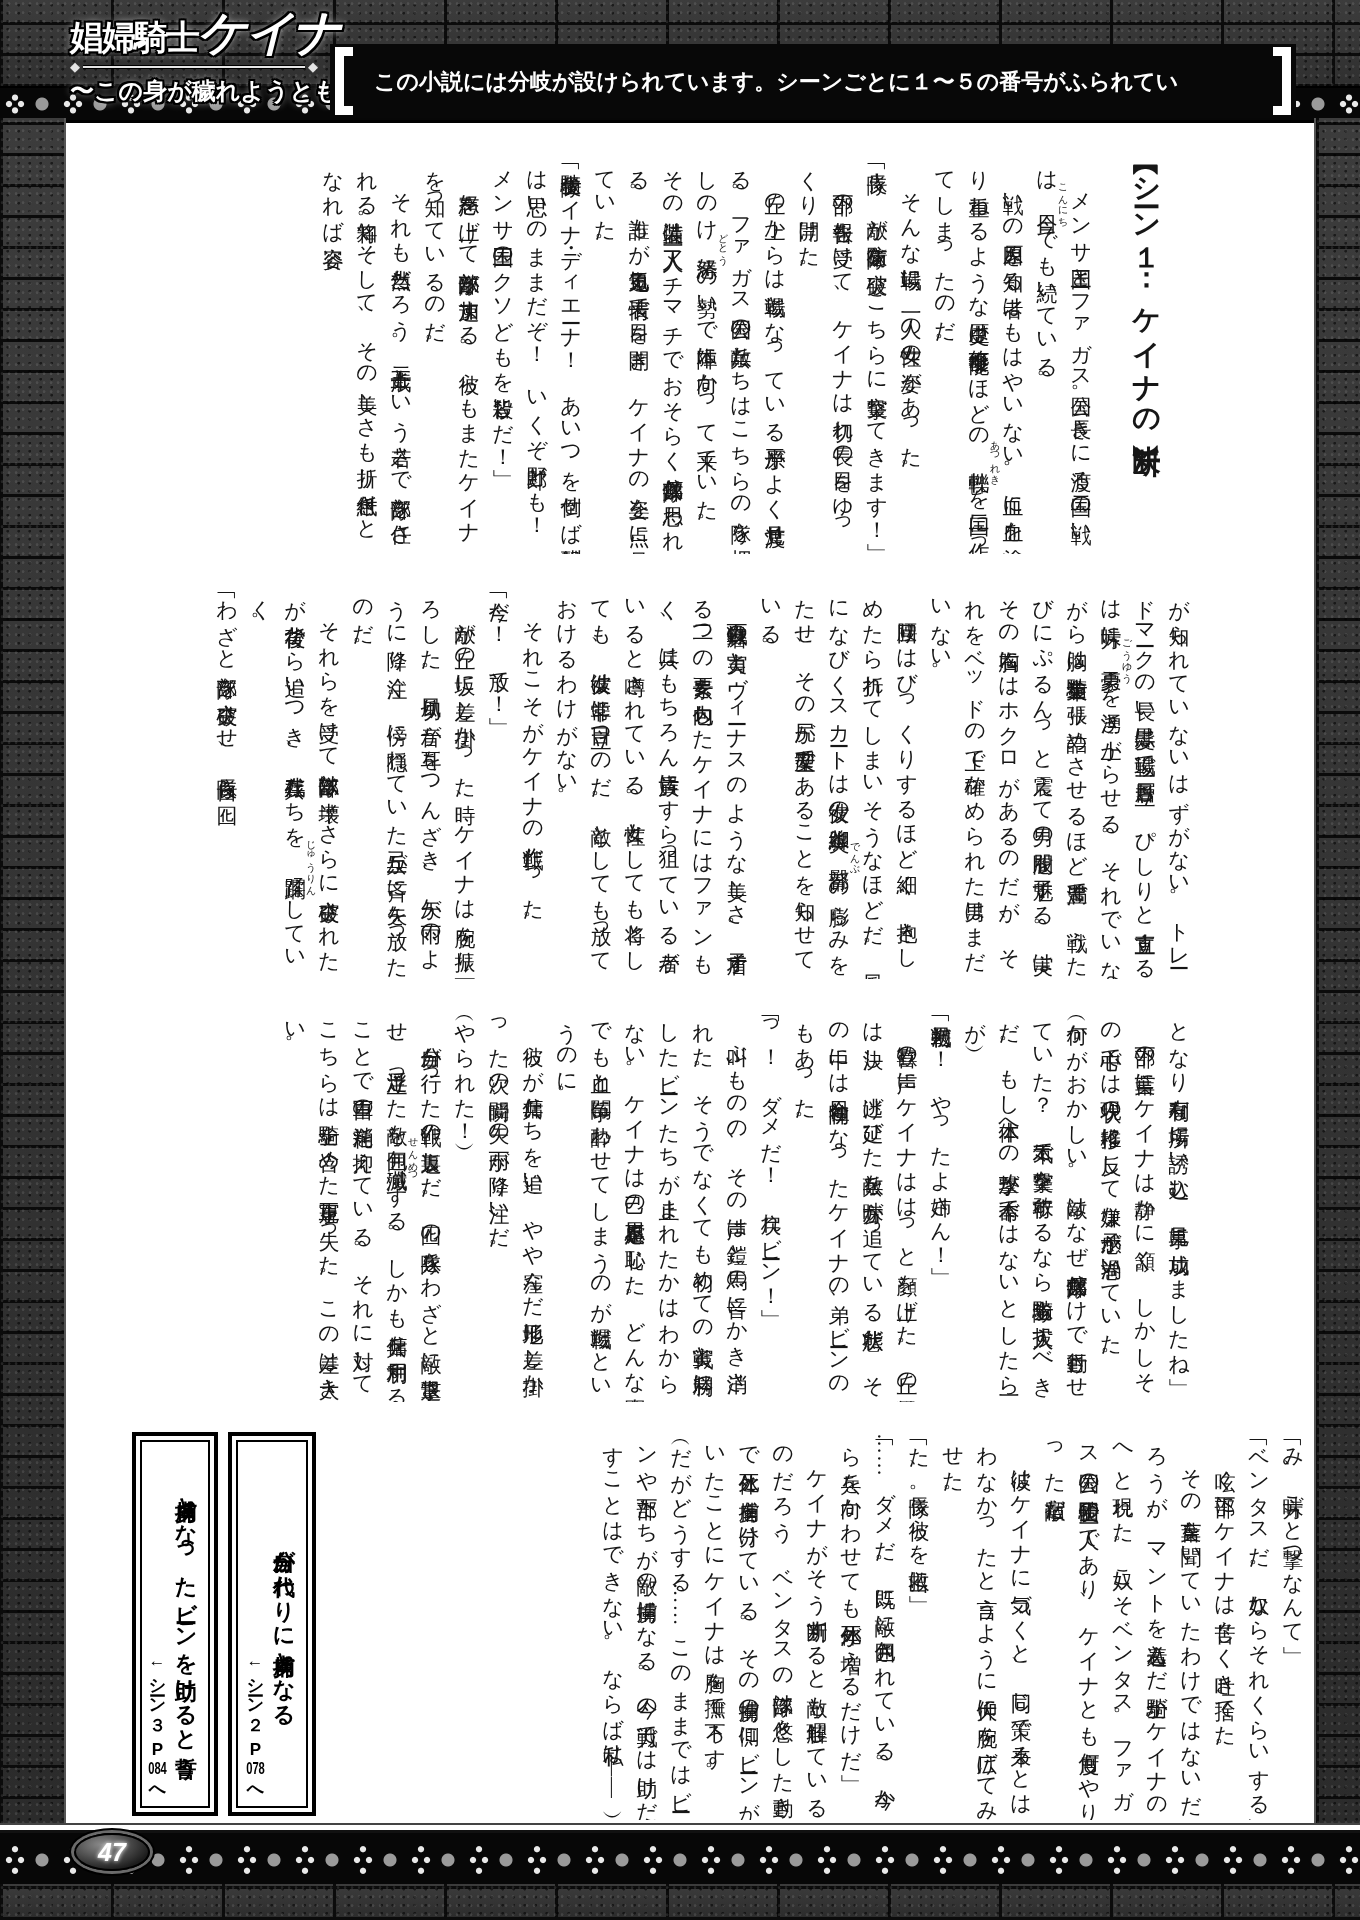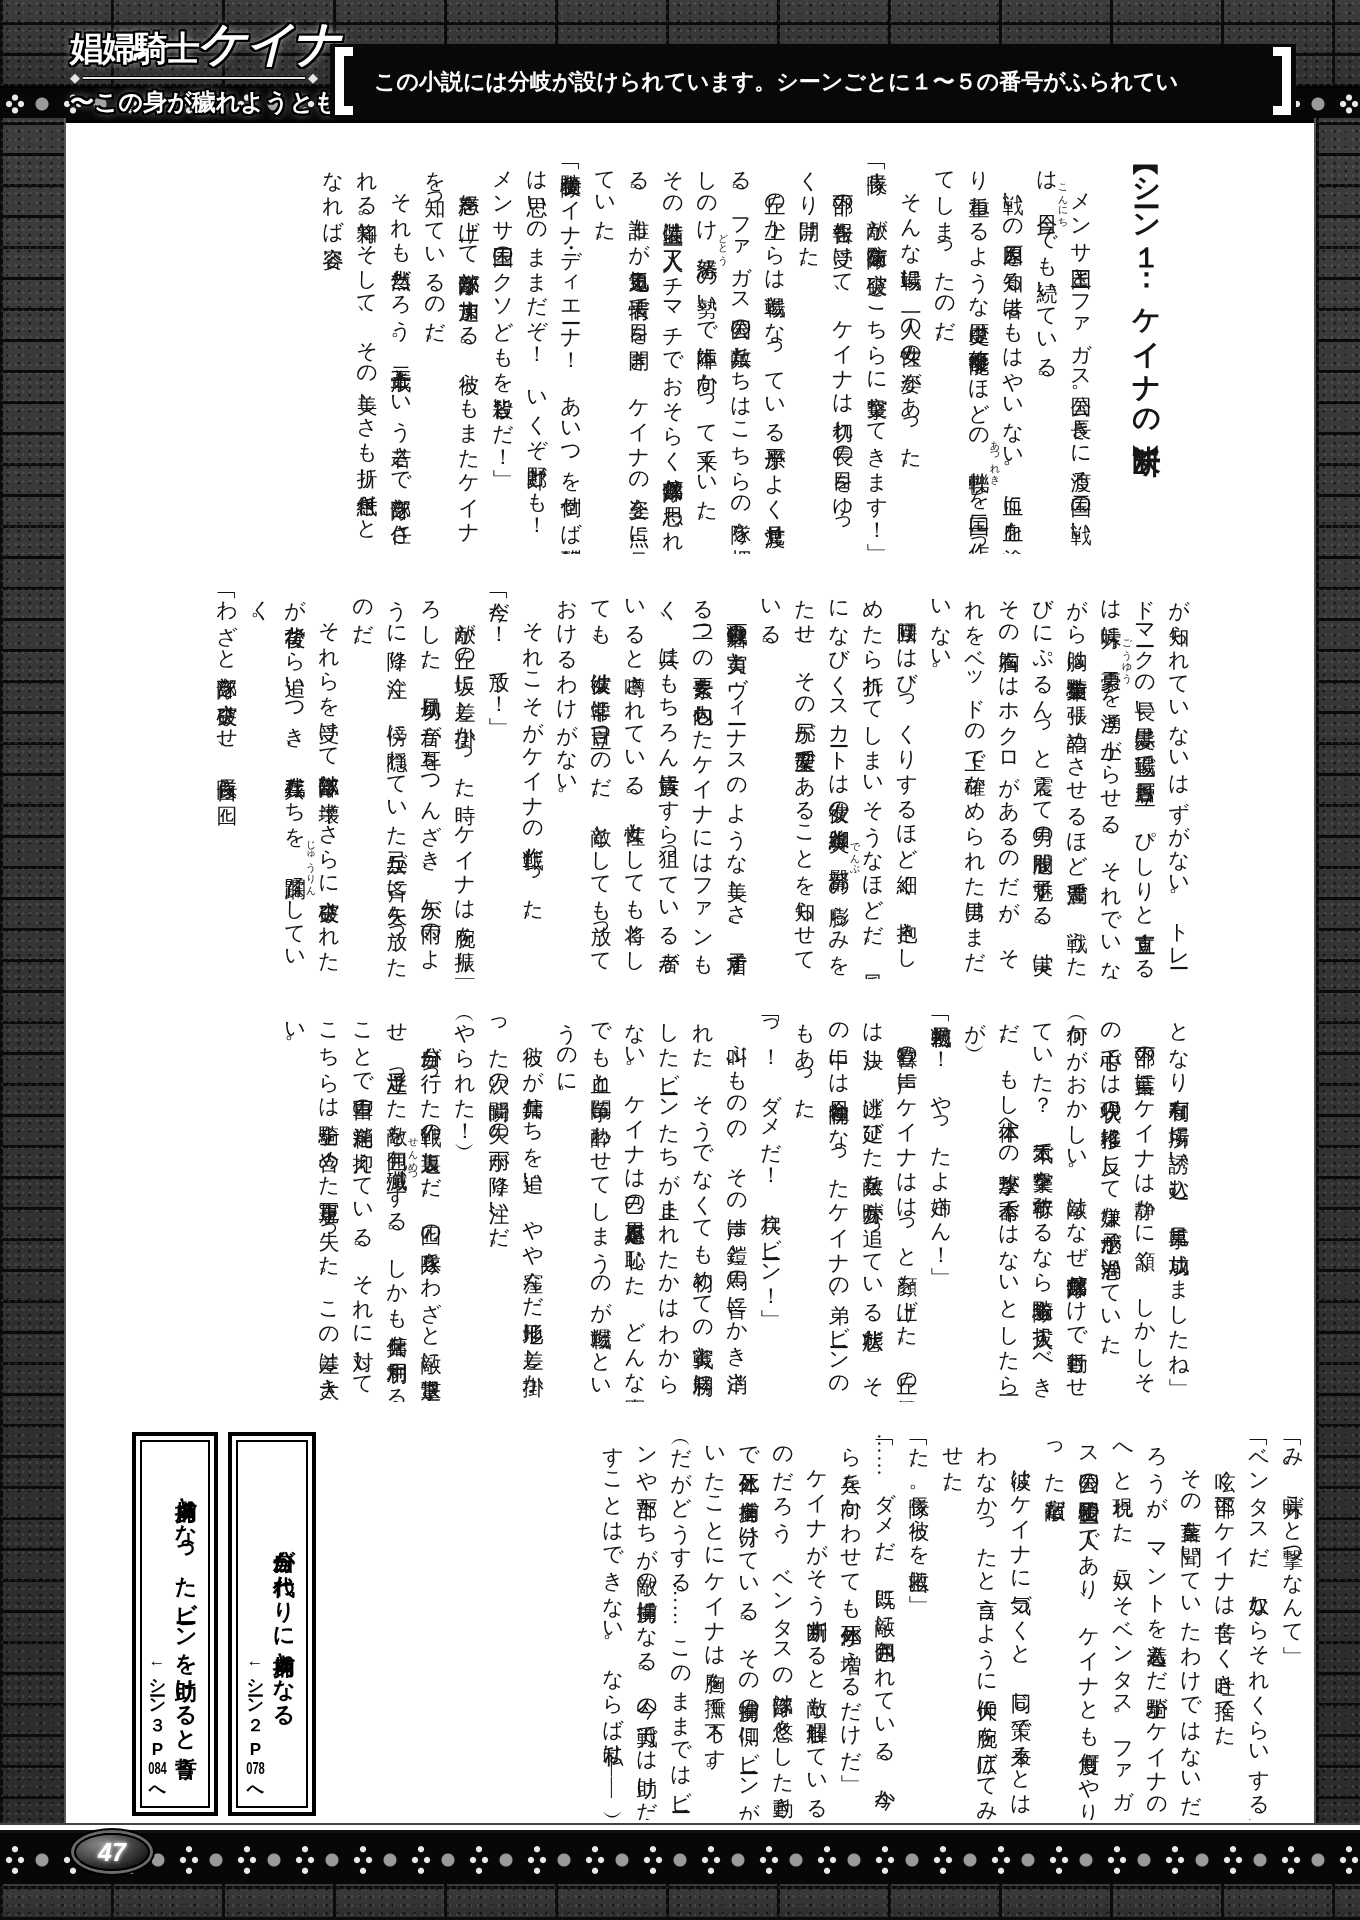--- a/index.html
+++ b/index.html
@@ -29,21 +29,21 @@
       radial-gradient(circle at 9px  50%, #e9e9e9 2.6px, transparent 3.6px),
       radial-gradient(circle at 21px 50%, #e9e9e9 2.6px, transparent 3.6px),
       radial-gradient(circle at 15px 30%, #e9e9e9 2.6px, transparent 3.6px),
       radial-gradient(circle at 15px 70%, #e9e9e9 2.6px, transparent 3.6px),
       radial-gradient(circle at 42px 50%, #9a9a9a 6px, transparent 7px);
     background-size:58px 100%;
   }
   .frieze.top{top:86px;height:32px;border-top:2px solid #000;border-bottom:3px solid #000;}
   .frieze.bottom{top:1830px;height:54px;border-top:3px solid #111;box-shadow:0 -5px 0 #fff,0 -7px 0 #444;}
   
-  .logo{position:absolute;left:70px;top:20px;width:248px;text-align:right;color:#fff;z-index:3;}
+  .logo{position:absolute;left:70px;top:9px;width:248px;text-align:right;color:#fff;z-index:3;}
   .outline{
     text-shadow:-2px 0 0 #000,2px 0 0 #000,0 -2px 0 #000,0 2px 0 #000,
       -2px -2px 0 #000,2px 2px 0 #000,-2px 2px 0 #000,2px -2px 0 #000,0 0 9px rgba(255,255,255,.95);
   }
   .logo-main{font-weight:bold;line-height:1;white-space:nowrap;}
   .logo-main .small{font-size:34px;letter-spacing:-2px;}
   .logo-main .big{font-size:48px;font-style:italic;letter-spacing:-2px;}
   .logo-divider{display:flex;align-items:center;gap:3px;margin:2px 0 1px 0;color:#e5e5e5;font-size:13px;}
   .logo-divider .line{flex:1;height:2px;background:#e5e5e5;box-shadow:0 1px 0 #000,0 -1px 0 #000;}
   .logo-sub{font-size:24px;font-weight:bold;letter-spacing:0;white-space:nowrap;}

